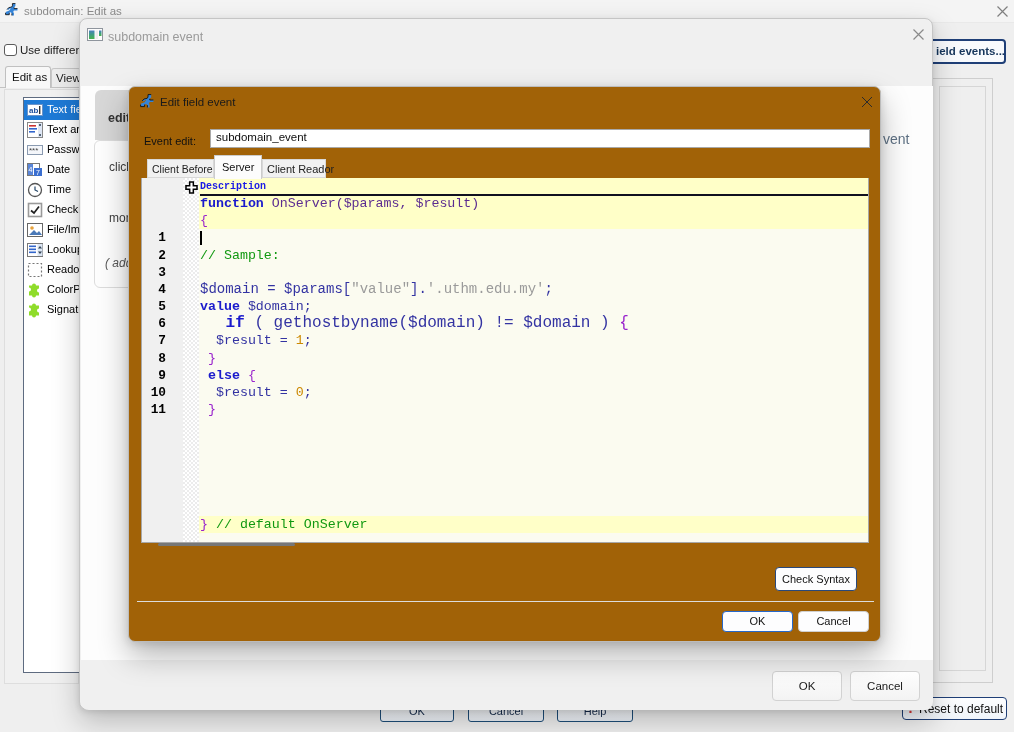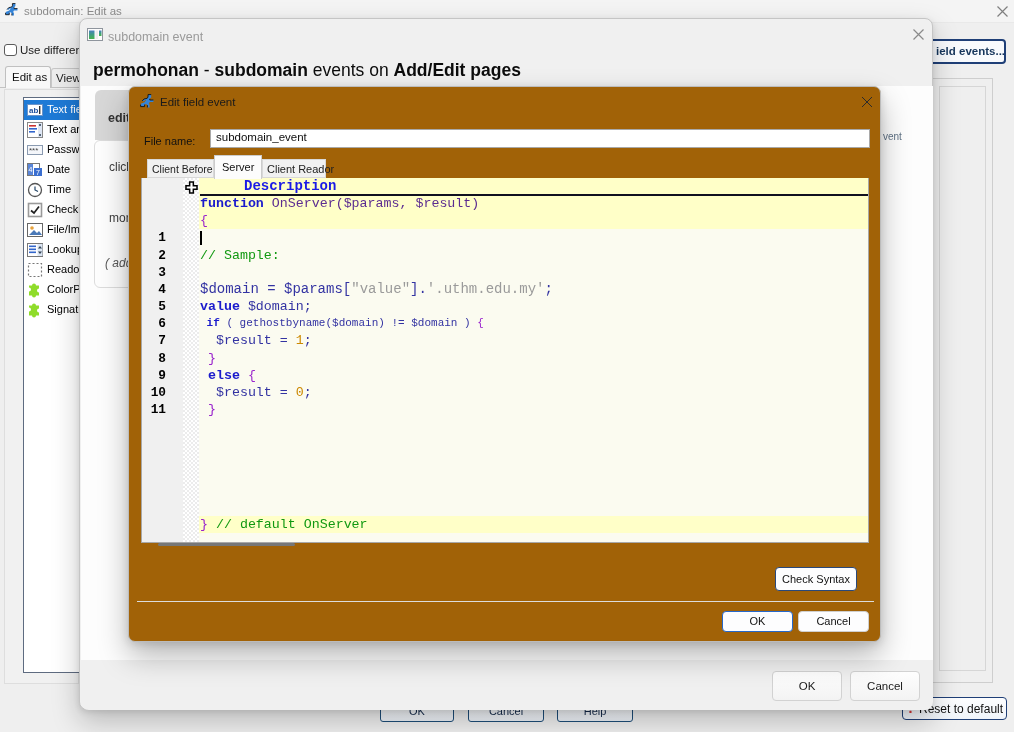--- a/index.html
+++ b/index.html
@@ -155,88 +155,87 @@
     <rect x="0.5" y="0.5" width="15" height="12" fill="#fdfdfd" stroke="#8f959d"></rect>
     <rect x="2" y="2.5" width="5.5" height="8.5" fill="url(#bg1)"></rect>
     <rect x="12" y="2.5" width="2.5" height="5.5" fill="url(#bg1)"></rect>
     <rect x="8.5" y="2.5" width="2.5" height="8.5" fill="#ededed"></rect>
   </svg>
   <div class="abs" style="left:28px;top:11px;font-size:12.5px;color:#9a9a9a;white-space:nowrap;">subdomain event</div>
   <svg class="abs" style="left:832px;top:9px;" width="13" height="13" viewBox="0 0 13 13">
     <path d="M1.5 1.5 L11.5 11.5 M11.5 1.5 L1.5 11.5" stroke="#8a8a8a" stroke-width="1.2"></path>
   </svg>
 
-  <div class="abs" style="left:13px;top:41px;font-size:17.5px;color:#0c0c0c;white-space:nowrap;"><b>permohonan</b> - <b>subdomain</b> events on <b>Add/Edit pages</b></div>
 
   <div class="abs" style="left:1px;top:67px;width:852px;height:574px;background:#fdfdfd;"></div>
 
   <div class="abs" style="left:15px;top:71px;width:45px;height:50px;background:#d7d7d7;border-radius:6px 6px 0 0;"></div>
   <div class="abs" style="left:28px;top:92px;font-size:12.5px;font-weight:bold;color:#333;">edit</div>
 
   <div class="abs" style="left:14px;top:121px;width:300px;height:148px;background:#fdfdfd;border:1px solid #dcdcdc;border-radius:6px;"></div>
   <div class="abs" style="left:29px;top:141px;font-size:12px;color:#3d3d3d;">click h</div>
   <div class="abs" style="left:29px;top:192px;font-size:12px;color:#3d3d3d;">more</div>
   <div class="abs" style="left:25px;top:237px;font-size:12px;font-style:italic;color:#555;">( add c</div>
 
-  <div class="abs" style="left:803px;top:112px;font-size:10px;color:#5e7184;text-align:right;">vent</div>
+  <div class="abs" style="left:803px;top:112px;font-size:14px;color:#5e7184;text-align:right;">vent</div>
 
   <div class="abs" style="left:1px;top:641px;width:852px;height:50px;background:#f0f0f0;border-radius:0 0 8px 8px;"></div>
   <div class="abs" style="left:692px;top:652px;width:70px;height:30px;border:1px solid #d2d2d2;border-radius:4px;background:linear-gradient(#fefefe,#f3f3f3);font-size:11.5px;color:#1a1a1a;text-align:center;line-height:28px;">OK</div>
   <div class="abs" style="left:770px;top:652px;width:70px;height:30px;border:1px solid #d2d2d2;border-radius:4px;background:linear-gradient(#fefefe,#f3f3f3);font-size:11.5px;color:#1a1a1a;text-align:center;line-height:28px;">Cancel</div>
 </div>
 
 <div class="abs" id="front" style="left:128px;top:86px;width:753px;height:556px;background:#a16207;border:1px solid #bcbcbc;border-radius:7px;box-shadow:0 14px 30px rgba(0,0,0,0.28), 0 2px 8px rgba(0,0,0,0.12);">
 
   <svg class="abs" style="left:11px;top:7px;" width="14" height="14" viewBox="0 0 14 14">
       <g>
     <path d="M1.2 9.5 L4.6 8.2 L6.2 5.8 L5.2 5.9 L4.0 7.2 L2.2 7.0 L4.0 5.0 L7.2 4.3 L8.0 3.0 L8.0 0.6 L11.2 0.6 L11.2 3.2 L9.8 4.8 L9.8 6.0 L13.4 6.0 L13.4 8.0 L9.6 8.0 L8.8 9.8 L9.6 10.8 L9.6 13.4 L7.4 13.4 L7.4 11.2 L6.2 10.0 L4.6 10.6 L4.6 12.6 L0.6 12.6 L0.6 10.6 Z" fill="#3484d8"></path>
     <path d="M8.0 0.6 L11.2 0.6 M8.0 0.6 L8.0 3.0 L7.2 4.3 L4.0 5.0 L2.2 7.0 M4.6 10.6 L4.6 12.6 L0.6 12.6 L0.6 10.6 M7.4 11.2 L7.4 13.4 M9.8 4.8 L9.8 6.0 L13.4 6.0" stroke="#111" stroke-width="0.9" fill="none"></path>
   </g>
     </svg>
   <div class="abs" style="left:31px;top:9px;font-size:11.5px;color:#1a1a1a;">Edit field event</div>
   <svg class="abs" style="left:732px;top:9px;" width="12" height="12" viewBox="0 0 12 12">
     <path d="M1 1 L11 11 M11 1 L1 11" stroke="#2b2b2b" stroke-width="1.0"></path>
   </svg>
 
-  <div class="abs" style="left:15px;top:48px;font-size:11px;color:#111;">File name:</div>
+  <div class="abs" style="left:15px;top:48px;font-size:11px;color:#111;">Event edit:</div>
   <div class="abs" style="left:81px;top:42px;width:660px;height:19px;background:#fff;border:1px solid #a9a9a9;"></div>
   <div class="abs" style="left:87px;top:44px;font-size:11.5px;color:#0d0d0d;">subdomain_event</div>
 
   <div class="abs" style="left:18px;top:72px;width:67px;height:19px;background:#f1f1f1;border:1px solid #d8d8d8;"></div>
   <div class="abs" style="left:23px;top:76px;font-size:10.5px;color:#222;">Client Before</div>
   <div class="abs" style="left:133px;top:72px;width:64px;height:19px;background:#f1f1f1;border:1px solid #d8d8d8;"></div>
   <div class="abs" style="left:138px;top:76px;font-size:11px;color:#222;">Client Reador</div>
   <div class="abs" style="left:85px;top:68px;width:48px;height:24px;background:#fcfcfc;border:1px solid #cccccc;border-bottom:none;z-index:3;"></div>
   <div class="abs" style="left:93px;top:74px;font-size:11px;color:#111;z-index:4;">Server</div>
 
   <div class="abs" id="code" style="left:12px;top:91px;width:728px;height:365px;background:#fbfbf0;border:1px solid #a8a8a8;border-top:none;overflow:hidden;">
       <div style="position:absolute;left:0;top:0;width:41px;height:364px;background:#f0f0f0;"></div>
       <div style="position:absolute;left:41px;top:0;width:16px;height:364px;background-image:conic-gradient(#fff 90deg, #ececec 90deg 180deg, #fff 180deg 270deg, #ececec 270deg);background-size:4px 4px;"></div>
       <div style="position:absolute;left:57px;top:0;width:669px;height:51.449999999999996px;background:#ffffc8;"></div>
       <div style="position:absolute;left:57px;top:337.5px;width:669px;height:17.15px;background:#ffffc8;"></div>
       <div style="position:absolute;left:58px;top:16.2px;width:668px;height:1.4px;background:#101020;"></div>
       <svg style="position:absolute;left:43px;top:2.5px;" width="13" height="13" viewBox="0 0 12 12">
         <path d="M4.3 0.9 h3.4 v3.4 h3.4 v3.4 h-3.4 v3.4 h-3.4 v-3.4 h-3.4 v-3.4 h3.4 z" fill="#fff" stroke="#000" stroke-width="1.4"></path>
       </svg>
-      <div class="mono" style="position:absolute;left:58px;top:0;height:17.15px;line-height:17.15px;font-size:14px;font-weight:bold;color:#1a1ae6;padding-left:44px;">Description</div>
+      <div class="mono" style="position:absolute;left:58px;top:0;height:17.15px;line-height:17.15px;font-size:10px;font-weight:bold;color:#1a1ae6;">Description</div>
       <div class="mono" style="position:absolute;left:58px;top:17.15px;height:17.15px;line-height:17.15px;font-size:13.3px;white-space:pre;"><b style="color:#1a1acc;">function</b><span style="color:#5c2d91;"> OnServer($params, $result)</span></div>
       <div class="mono" style="position:absolute;left:58px;top:34.3px;height:17.15px;line-height:17.15px;font-size:13.3px;color:#9922cc;">{</div>
       <div class="mono" style="position:absolute;left:0;top:51.449999999999996px;width:24px;height:17.15px;line-height:17.15px;font-size:12.8px;font-weight:bold;color:#000;text-align:right;">1</div>
       <div class="mono" style="position:absolute;left:58px;top:51.449999999999996px;height:17.15px;line-height:17.15px;font-size:13.3px;white-space:pre;color:#3333a2;"></div>
       <div style="position:absolute;left:58px;top:53.449999999999996px;width:1.5px;height:13.5px;background:#000;"></div>
       <div class="mono" style="position:absolute;left:0;top:68.6px;width:24px;height:17.15px;line-height:17.15px;font-size:12.8px;font-weight:bold;color:#000;text-align:right;">2</div>
       <div class="mono" style="position:absolute;left:58px;top:68.6px;height:17.15px;line-height:17.15px;font-size:13.3px;white-space:pre;color:#3333a2;"><span style="color:#119911">// Sample:</span></div>
       <div class="mono" style="position:absolute;left:0;top:85.75px;width:24px;height:17.15px;line-height:17.15px;font-size:12.8px;font-weight:bold;color:#000;text-align:right;">3</div>
       <div class="mono" style="position:absolute;left:58px;top:85.75px;height:17.15px;line-height:17.15px;font-size:13.3px;white-space:pre;color:#3333a2;"></div>
       <div class="mono" style="position:absolute;left:0;top:102.89999999999999px;width:24px;height:17.15px;line-height:17.15px;font-size:12.8px;font-weight:bold;color:#000;text-align:right;">4</div>
       <div class="mono" style="position:absolute;left:58px;top:102.89999999999999px;height:17.15px;line-height:17.15px;font-size:14px;white-space:pre;color:#3333a2;">$domain = $params[<span style="color:#9a9a9a">"value"</span>].<span style="color:#9a9a9a">'.uthm.edu.my'</span>;</div>
       <div class="mono" style="position:absolute;left:0;top:120.04999999999998px;width:24px;height:17.15px;line-height:17.15px;font-size:12.8px;font-weight:bold;color:#000;text-align:right;">5</div>
       <div class="mono" style="position:absolute;left:58px;top:120.04999999999998px;height:17.15px;line-height:17.15px;font-size:13.3px;white-space:pre;color:#3333a2;"><b style="color:#1a1acc">value</b> $domain;</div>
       <div class="mono" style="position:absolute;left:0;top:137.2px;width:24px;height:17.15px;line-height:17.15px;font-size:12.8px;font-weight:bold;color:#000;text-align:right;">6</div>
-      <div class="mono" style="position:absolute;left:58px;top:137.2px;height:17.15px;line-height:17.15px;font-size:11px;white-space:pre;color:#3333a2;"> <b style="color:#1a1acc">if</b> ( gethostbyname($domain) != $domain ) <span style="color:#9922cc">{</span></div>
+      <div class="mono" style="position:absolute;left:58px;top:137.2px;height:17.15px;line-height:17.15px;font-size:16px;white-space:pre;color:#3333a2;padding-left:16px;"> <b style="color:#1a1acc">if</b> ( gethostbyname($domain) != $domain ) <span style="color:#9922cc">{</span></div>
       <div class="mono" style="position:absolute;left:0;top:154.35px;width:24px;height:17.15px;line-height:17.15px;font-size:12.8px;font-weight:bold;color:#000;text-align:right;">7</div>
       <div class="mono" style="position:absolute;left:58px;top:154.35px;height:17.15px;line-height:17.15px;font-size:13.3px;white-space:pre;color:#3333a2;">  $result = <span style="color:#cc8800">1</span>;</div>
       <div class="mono" style="position:absolute;left:0;top:171.49999999999997px;width:24px;height:17.15px;line-height:17.15px;font-size:12.8px;font-weight:bold;color:#000;text-align:right;">8</div>
       <div class="mono" style="position:absolute;left:58px;top:171.49999999999997px;height:17.15px;line-height:17.15px;font-size:13.3px;white-space:pre;color:#3333a2;"> <span style="color:#9922cc">}</span></div>
       <div class="mono" style="position:absolute;left:0;top:188.64999999999998px;width:24px;height:17.15px;line-height:17.15px;font-size:12.8px;font-weight:bold;color:#000;text-align:right;">9</div>
       <div class="mono" style="position:absolute;left:58px;top:188.64999999999998px;height:17.15px;line-height:17.15px;font-size:13.3px;white-space:pre;color:#3333a2;"> <b style="color:#1a1acc">else</b> <span style="color:#9922cc">{</span></div>
       <div class="mono" style="position:absolute;left:0;top:205.79999999999998px;width:24px;height:17.15px;line-height:17.15px;font-size:12.8px;font-weight:bold;color:#000;text-align:right;">10</div>
       <div class="mono" style="position:absolute;left:58px;top:205.79999999999998px;height:17.15px;line-height:17.15px;font-size:13.3px;white-space:pre;color:#3333a2;">  $result = <span style="color:#cc8800">0</span>;</div>
       <div class="mono" style="position:absolute;left:0;top:222.95px;width:24px;height:17.15px;line-height:17.15px;font-size:12.8px;font-weight:bold;color:#000;text-align:right;">11</div>
       <div class="mono" style="position:absolute;left:58px;top:222.95px;height:17.15px;line-height:17.15px;font-size:13.3px;white-space:pre;color:#3333a2;"> <span style="color:#9922cc">}</span></div>

